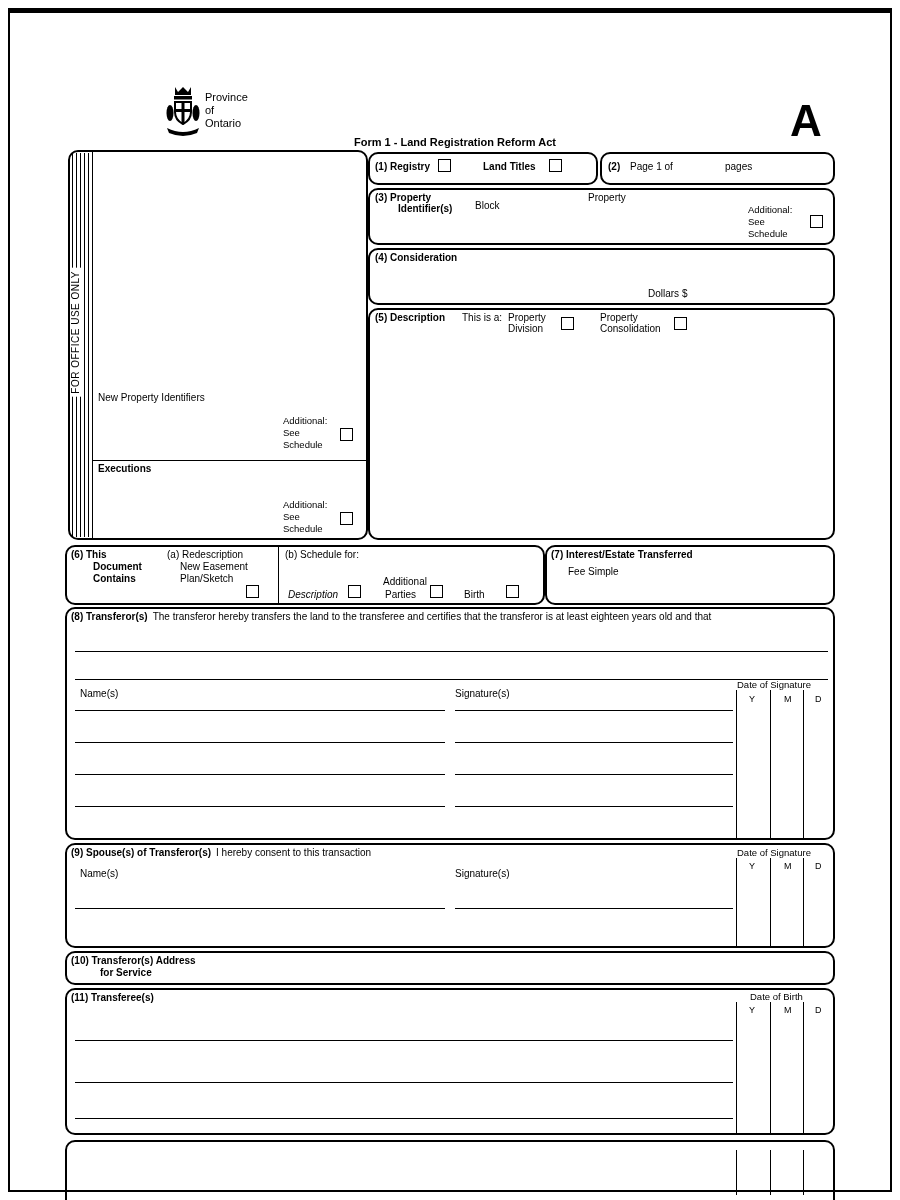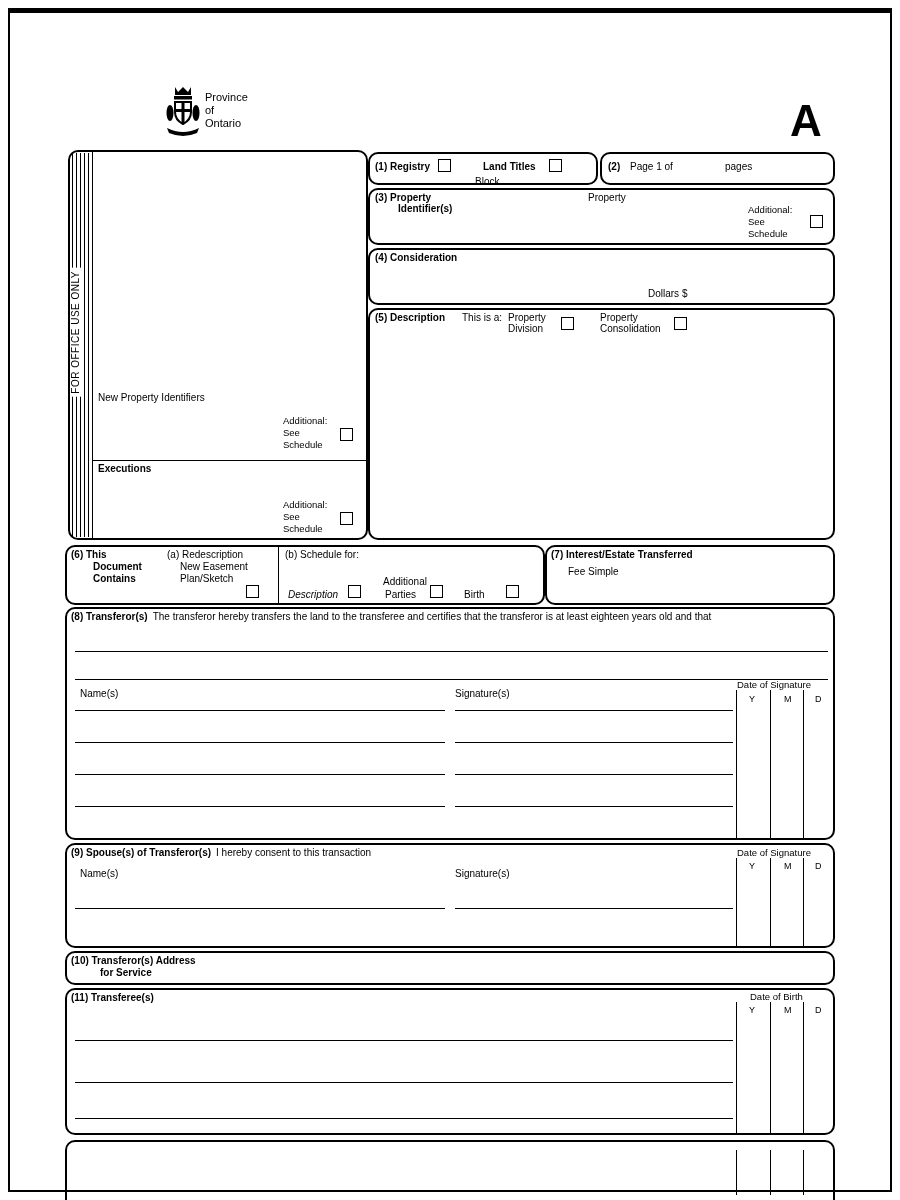--- a/index.html
+++ b/index.html
@@ -38,20 +38,21 @@
     <path d="M10 16 h16 v10 c0 7 -4 10 -8 12 c-4 -2 -8 -5 -8 -12 z" fill="none" stroke="#000" stroke-width="2"></path>
     <rect x="16.5" y="16" width="3" height="22" fill="#000"></rect>
     <rect x="10" y="23" width="16" height="3" fill="#000"></rect>
     <ellipse cx="5" cy="27" rx="3.5" ry="8" fill="#000"></ellipse>
     <ellipse cx="31" cy="27" rx="3.5" ry="8" fill="#000"></ellipse>
     <path d="M2 42 q16 8 32 0 l-2 5 q-14 6 -28 0 z" fill="#000"></path>
   </svg>
   <div class="t s11" style="left:205px;top:91px;">Province</div>
   <div class="t s11" style="left:205px;top:104px;">of</div>
   <div class="t s11" style="left:205px;top:117px;">Ontario</div>
+  <div class="subtitle">Form 1 - Land Registration Reform Act</div>
   <div class="cornerA">A</div>
 
   <div class="box" style="left:68px;top:150px;width:300px;height:390px;"></div>
   <div class="vl" style="left:72px;top:153px;height:384px;"></div>
   <div class="vl" style="left:76px;top:153px;height:384px;"></div>
   <div class="vl" style="left:80px;top:153px;height:384px;"></div>
   <div class="vl" style="left:84px;top:153px;height:384px;"></div>
   <div class="vl" style="left:88px;top:153px;height:384px;"></div>
   <div class="vl" style="left:92px;top:152px;height:386px;"></div>
   <div class="vtext" style="left:70px;top:268px;">FOR OFFICE USE ONLY</div>
@@ -76,21 +77,21 @@
   <div class="cb" style="left:549px;top:159px;"></div>
 
   <div class="box" style="left:600px;top:152px;width:235px;height:33px;"></div>
   <div class="t b" style="left:608px;top:161px;">(2)</div>
   <div class="t" style="left:630px;top:161px;">Page 1 of</div>
   <div class="t" style="left:725px;top:161px;">pages</div>
 
   <div class="box" style="left:368px;top:188px;width:467px;height:57px;"></div>
   <div class="t b" style="left:375px;top:192px;">(3) Property</div>
   <div class="t b" style="left:398px;top:203px;">Identifier(s)</div>
-  <div class="t" style="left:475px;top:176px;text-align:center;">Block</div>
+  <div class="t" style="left:475px;top:200px;text-align:center;">Block</div>
   <div class="t" style="left:588px;top:192px;">Property</div>
   <div class="t s95" style="left:748px;top:205px;">Additional:</div>
   <div class="t s95" style="left:748px;top:217px;">See</div>
   <div class="t s95" style="left:748px;top:229px;">Schedule</div>
   <div class="cb" style="left:810px;top:215px;"></div>
 
   <div class="box" style="left:368px;top:248px;width:467px;height:57px;"></div>
   <div class="t b" style="left:375px;top:252px;">(4) Consideration</div>
   <div class="t" style="left:648px;top:288px;">Dollars $</div>
 

